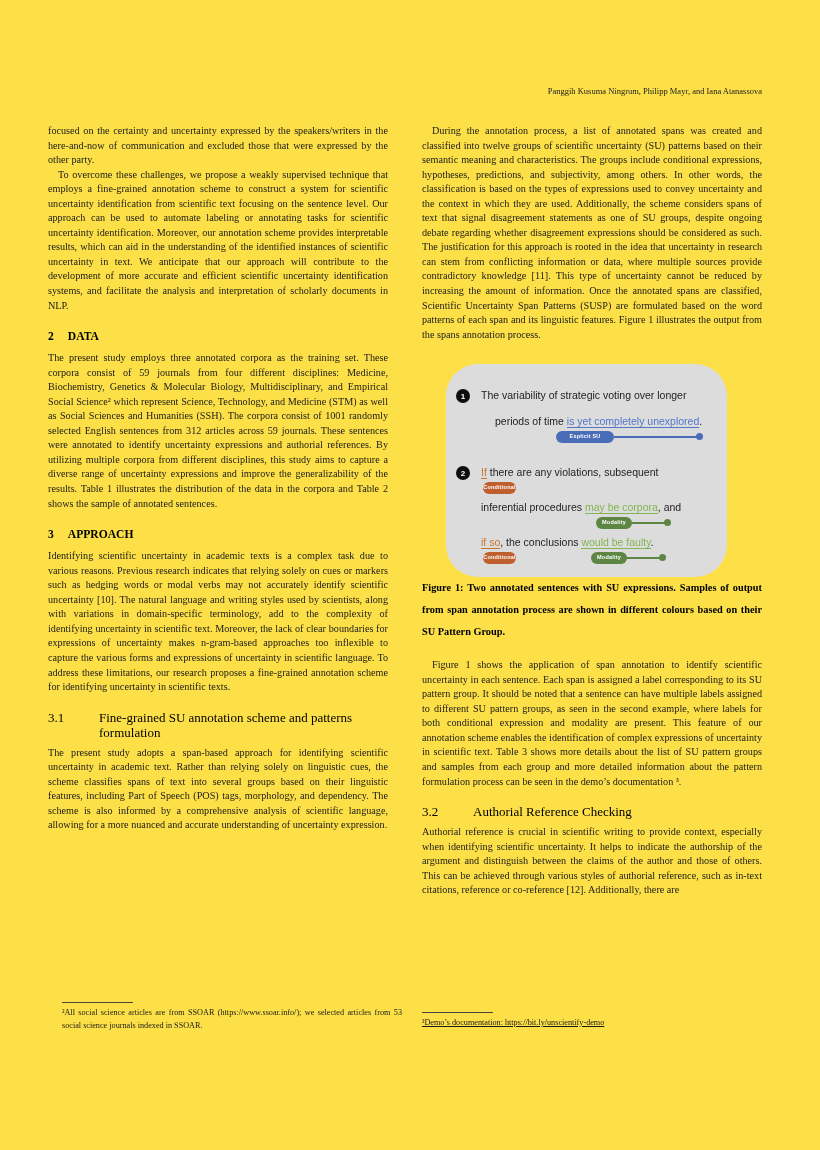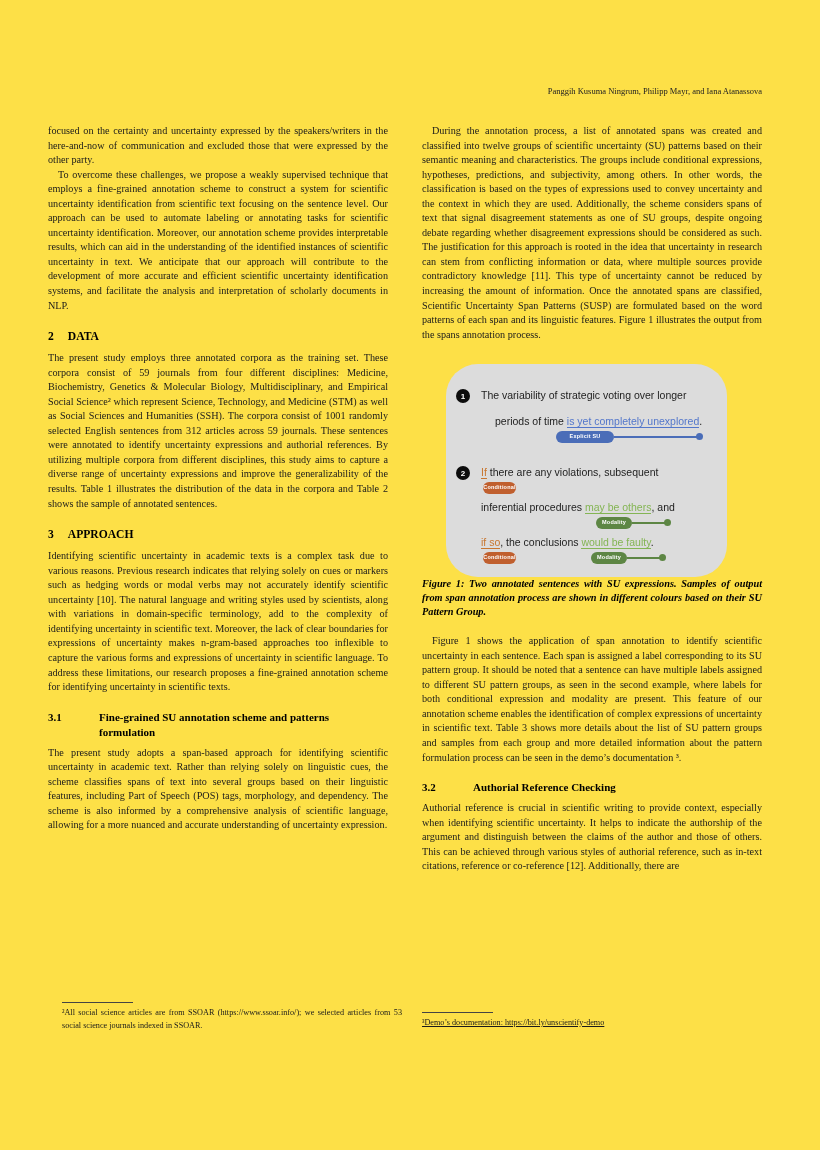--- a/index.html
+++ b/index.html
@@ -19,21 +19,21 @@
   .col-right { left:422px; }
   .col p { margin:0; }
   .indent { text-indent:10px; }
 
   .h-sec {
     display:flex; font-weight:bold; font-size:11.6px; line-height:14px;
     margin:17px 0 7px 0; color:#000; text-align:left;
   }
   .h-sec .h-num { margin-right:14px; }
   .h-sub {
-    display:flex; font-weight:bold; font-size:11px; line-height:15px;
+    display:flex; font-weight:normal; font-size:13px; line-height:15px;
     margin:15px 0 6px 0; color:#000; text-align:left;
   }
   .h-sub .h-num { flex:0 0 27px; }
   .h-sub .h-title { flex:1;margin-left:24px; }
 
   
   .figure-box {
     box-sizing:border-box; width:281px; height:213px;
     margin:22px 0 0 24px; border-radius:32px;
     background:var(--figure-background, #dcdcdc);
@@ -68,22 +68,22 @@
     width:7px; height:7px; border-radius:50%; background:inherit;
   }
   .connector-blue  { width:86px; background:var(--explicit-su,#4a6db8); }
   .connector-green { width:36px; background:var(--modality,#5d8644); }
   .ml-badge-s1 { margin-left:75px; }
   .ml-badge-if { margin-left:2px; }
   .ml-badge-modality1 { margin-left:115px; }
   .ml-badge-modality2 { margin-left:75px; }
 
   .fig-caption {
-    font-weight:bold; text-align:justify; font-size:10.3px; line-height:14px;
-    margin:15px 0 0 0; color:#000;font-style:italic;
+    font-weight:bold; text-align:justify; font-size:10.3px; line-height:22px;
+    margin:15px 0 0 0; color:#000;
   }
   .after-caption { margin-top:15px !important; }
 
   
   .footnote {
     position:absolute; width:340px; font-size:8.2px; line-height:13px;
     text-align:justify; color:#1a1a1a;
   }
   .footnote-left  { left:62px;  top:1002px; }
   .footnote-right { left:422px; top:1012px;text-decoration:underline; }
@@ -141,21 +141,21 @@
 
       <div class="fig-s fig-s2">
         <span class="fig-num">2</span>
         <div>
           <span class="hl-orange">If</span><span> there are any violations, subsequent</span>
         </div>
         <div class="badge-row ml-badge-if">
           <span class="badge badge-conditional">Conditional</span>
         </div>
         <div class="fig-line-mt">
-          <span>inferential procedures </span><span class="hl-green">may be others</span><span>, and</span>
+          <span>inferential procedures </span><span class="hl-green">may be corpora</span><span>, and</span>
         </div>
         <div class="badge-row ml-badge-modality1">
           <span class="badge badge-modality">Modality</span>
           <span class="connector connector-green"></span>
         </div>
         <div class="fig-line-mt">
           <span class="hl-orange">if so</span><span>, the conclusions </span><span class="hl-green">would be faulty</span><span>.</span>
         </div>
         <div class="badge-row ml-badge-if">
           <span class="badge badge-conditional">Conditional</span>

